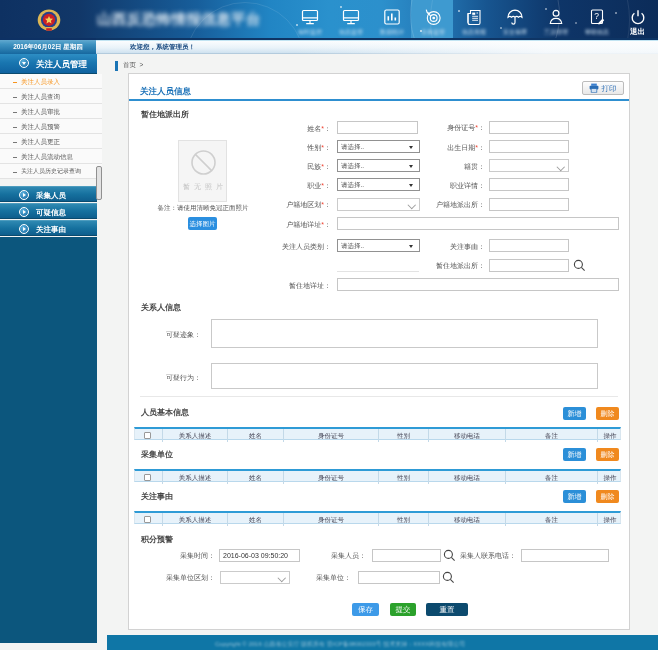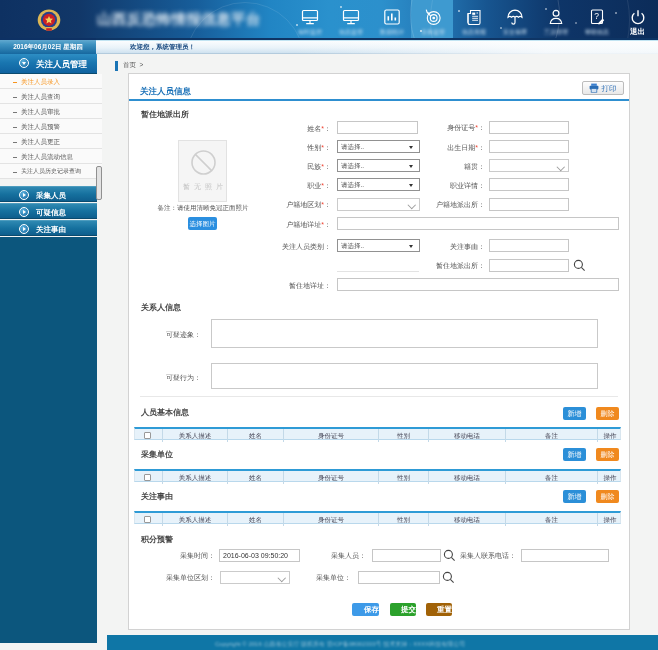--- a/index.html
+++ b/index.html
@@ -62,21 +62,21 @@
 .tbtn{position:absolute;height:13px;border-radius:2px;color:#fff;font-size:7px;text-align:center;line-height:13px;width:23px}
 .badd{background:#2b8fd8}
 .bdel{background:#f0891e}
 .tbl{position:absolute;left:5px;width:487px;border-top:2px solid #2e9bd6;border-left:1px solid #d9e6ef;border-right:1px solid #d9e6ef;border-bottom:1px solid #b9d8ec;background:#e7f2fa;height:13px}
 .tbl .c{position:absolute;top:0;height:13px;border-right:1px solid #c3d9e8;font-size:6.5px;color:#445;text-align:center;line-height:13px}
 .tbl .cb{position:absolute;left:9px;top:2.5px;width:7px;height:7px;border:1px solid #999;background:#fff;border-radius:1px}
 .ta{position:absolute;left:82px;width:387px;border:1px solid #c9c9c9;background:#fff}
 
 #footer{position:absolute;left:107px;top:635px;width:551px;height:15px;background:#0f76a6}
 #ftext{position:absolute;left:108px;top:4.5px;font-size:6px;color:#a3cadd;filter:blur(1.1px);white-space:nowrap;opacity:.9}
-.btn{position:absolute;height:13px;border-radius:2px;color:#fff;font-size:7.5px;font-weight:bold;text-align:right;line-height:13px}
+.btn{position:absolute;height:13px;border-radius:2px;color:#fff;font-size:7.5px;font-weight:normal;text-align:center;line-height:13px}
 </style></head>
 <body>
 <div id="hdr">
   <div id="hseg"></div>
   <div style="position:absolute;left:410px;top:-60px;width:150px;height:150px;border:1px solid rgba(255,255,255,.14);border-radius:50%"></div>
   <div style="position:absolute;left:430px;top:-80px;width:200px;height:200px;border:1px solid rgba(255,255,255,.09);border-radius:50%"></div>
   <div style="position:absolute;left:185px;top:2px;width:120px;height:120px;border:1px solid rgba(255,255,255,.10);border-radius:50%"></div>
   <div style="position:absolute;left:340px;top:6px;width:2px;height:2px;background:rgba(255,255,255,.7);border-radius:50%"></div>
   <div style="position:absolute;left:296px;top:24px;width:1.5px;height:1.5px;background:rgba(255,255,255,.6);border-radius:50%"></div>
   <div style="position:absolute;left:420px;top:30px;width:2px;height:2px;background:rgba(255,255,255,.8);border-radius:50%"></div>
@@ -317,17 +317,17 @@
   <div class="lb" style="left:0px;top:499px;width:86px">采集单位区划：</div>
   <div class="cmb" style="left:91px;top:496.5px;width:70px"></div>
   <div class="lb" style="left:136px;top:499px;width:86px">采集单位：</div>
   <div class="inp" style="left:229px;top:496.5px;width:82px"></div>
   <svg class="mag" style="left:313px;top:497px" viewBox="0 0 13 13" fill="none" stroke="#444" stroke-width="1.1">
       <circle cx="5.4" cy="5.4" r="4"></circle>
       <path d="M8.4 8.4l3.2 3.2"></path>
     </svg>
   <div class="btn" style="left:223px;top:529px;width:27px;background:#3d9ae8">保存</div>
   <div class="btn" style="left:261px;top:529px;width:26px;background:#2ba12b">提交</div>
-  <div class="btn" style="left:297px;top:529px;width:26px;background:#a16207">重置</div>
+  <div class="btn" style="left:297px;top:529px;width:42px;background:#0c4a6e">重置</div>
 </div>
 <div id="footer">
     <div id="ftext">Copyright © 2016 山西省公安厅 版权所有 晋ICP备08002333号 技术支持：XXXX科技有限公司</div>
   </div>
 
 </body></html>

